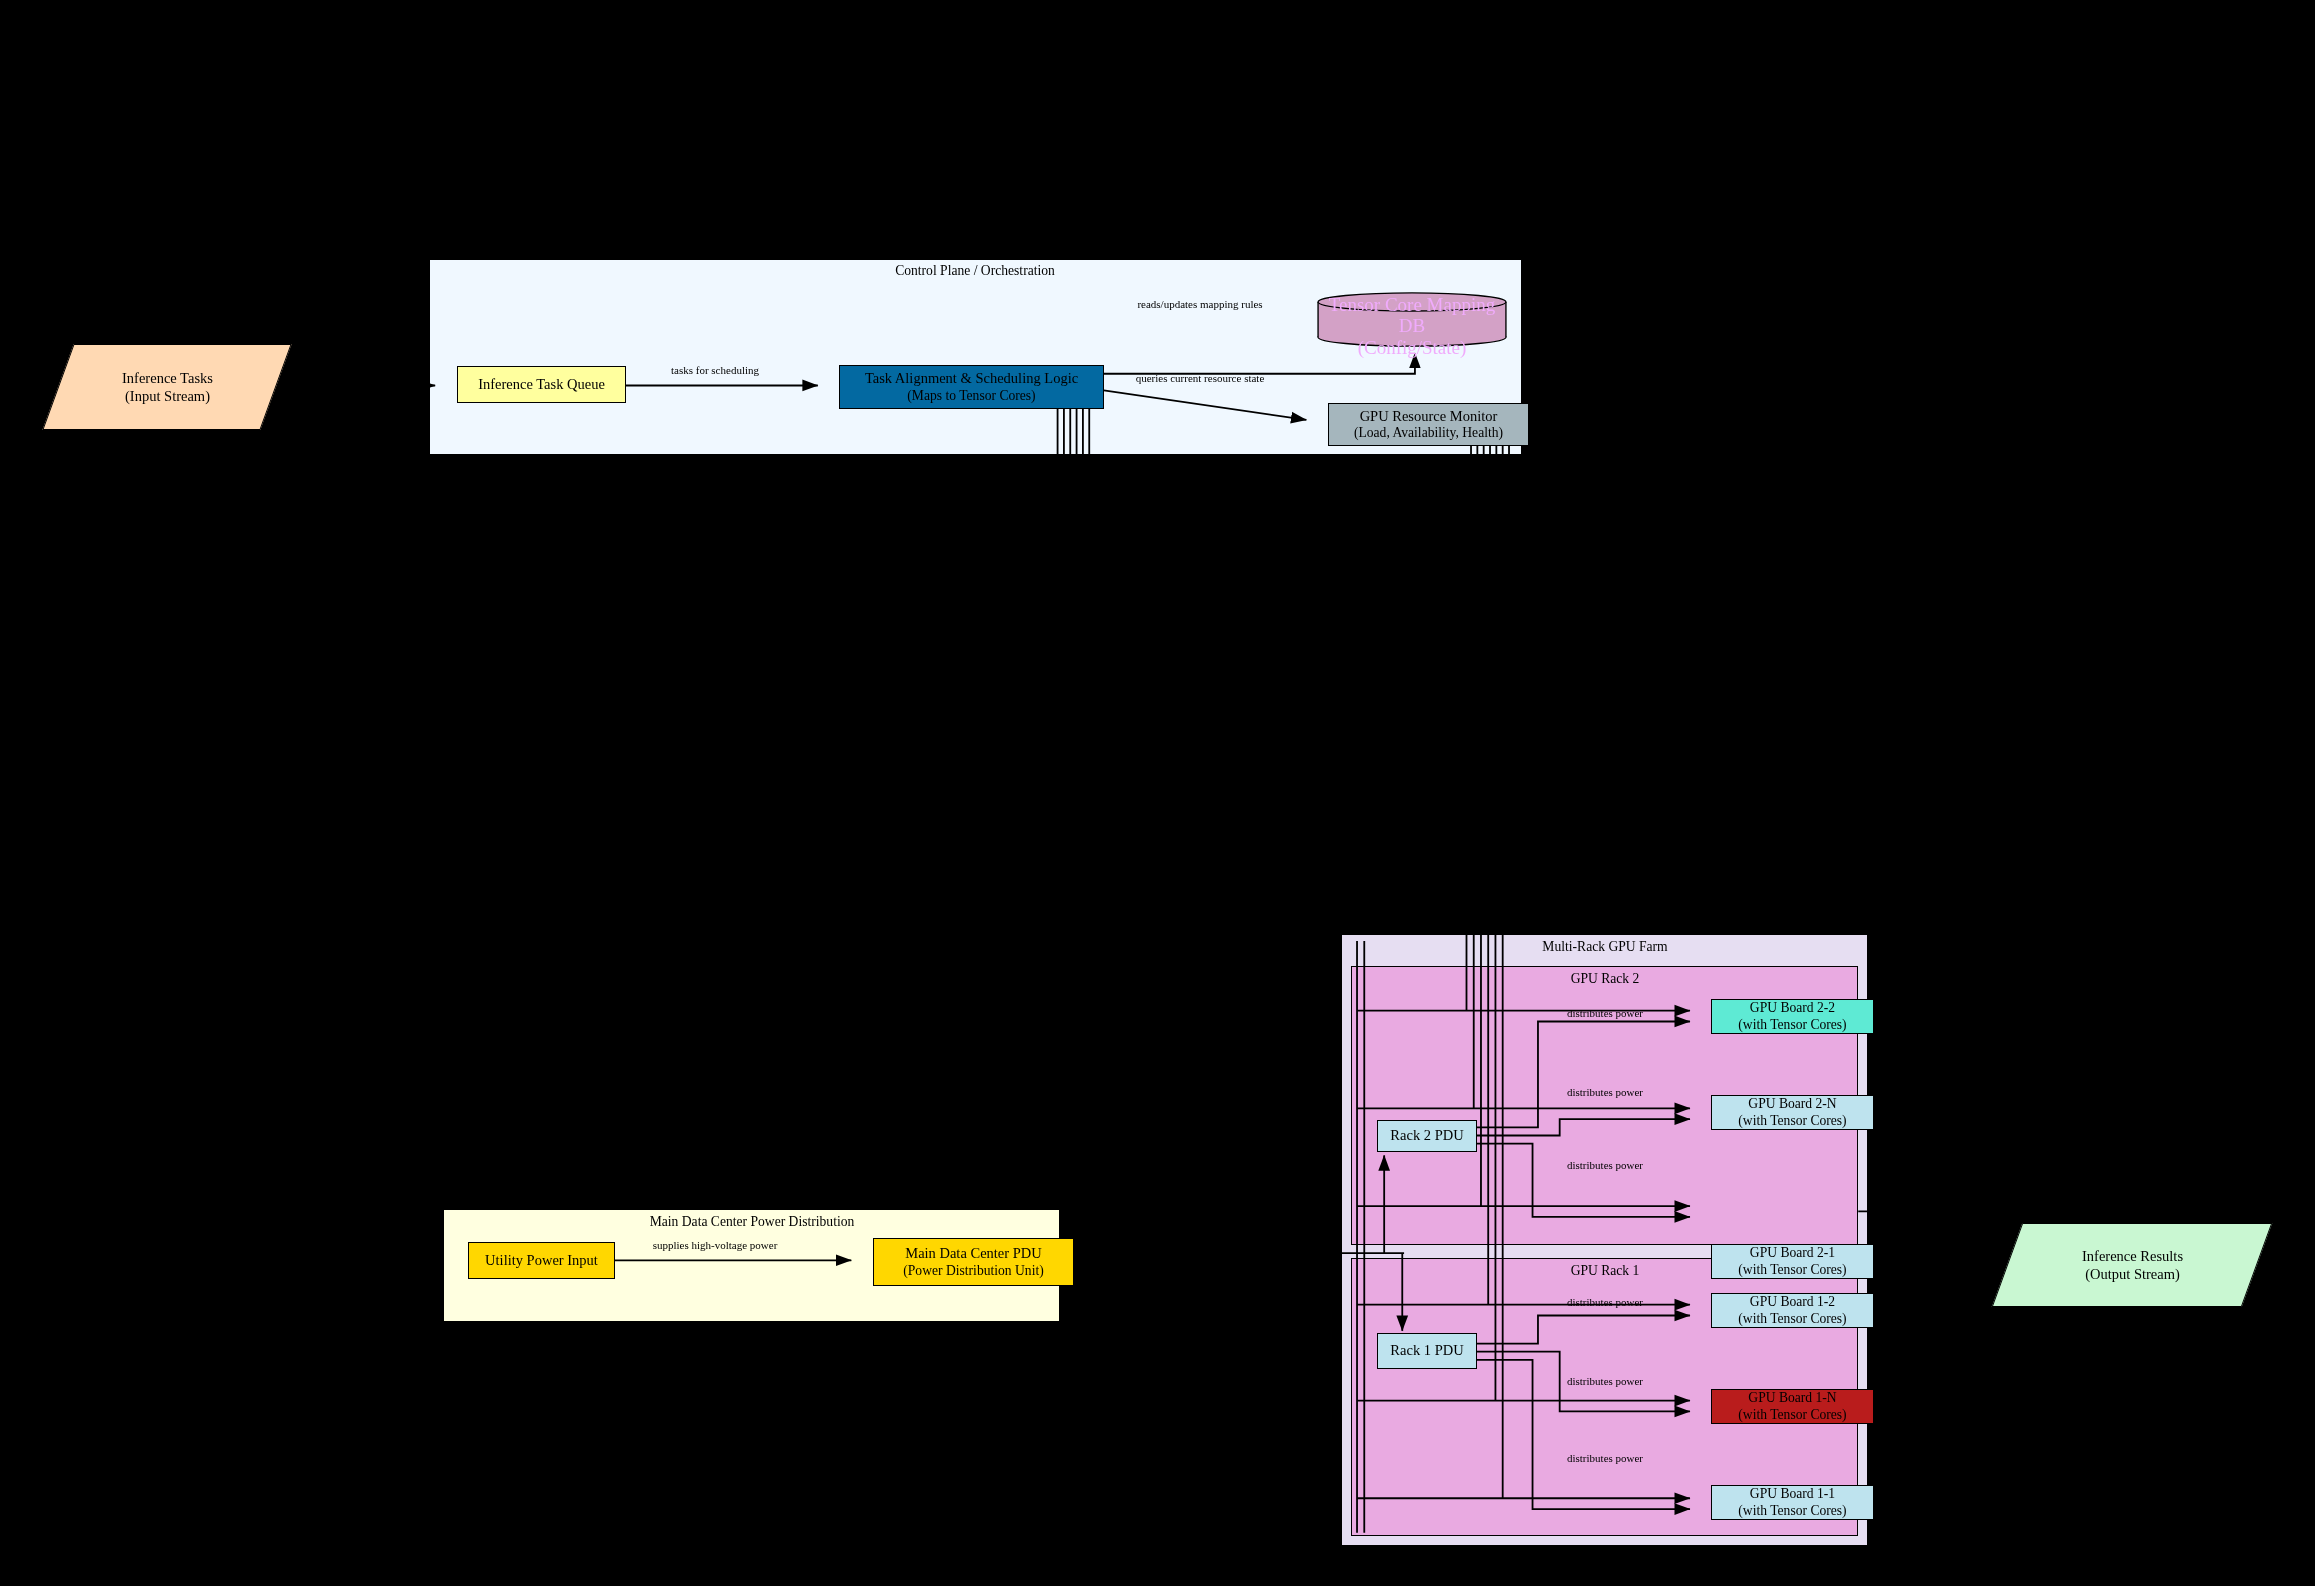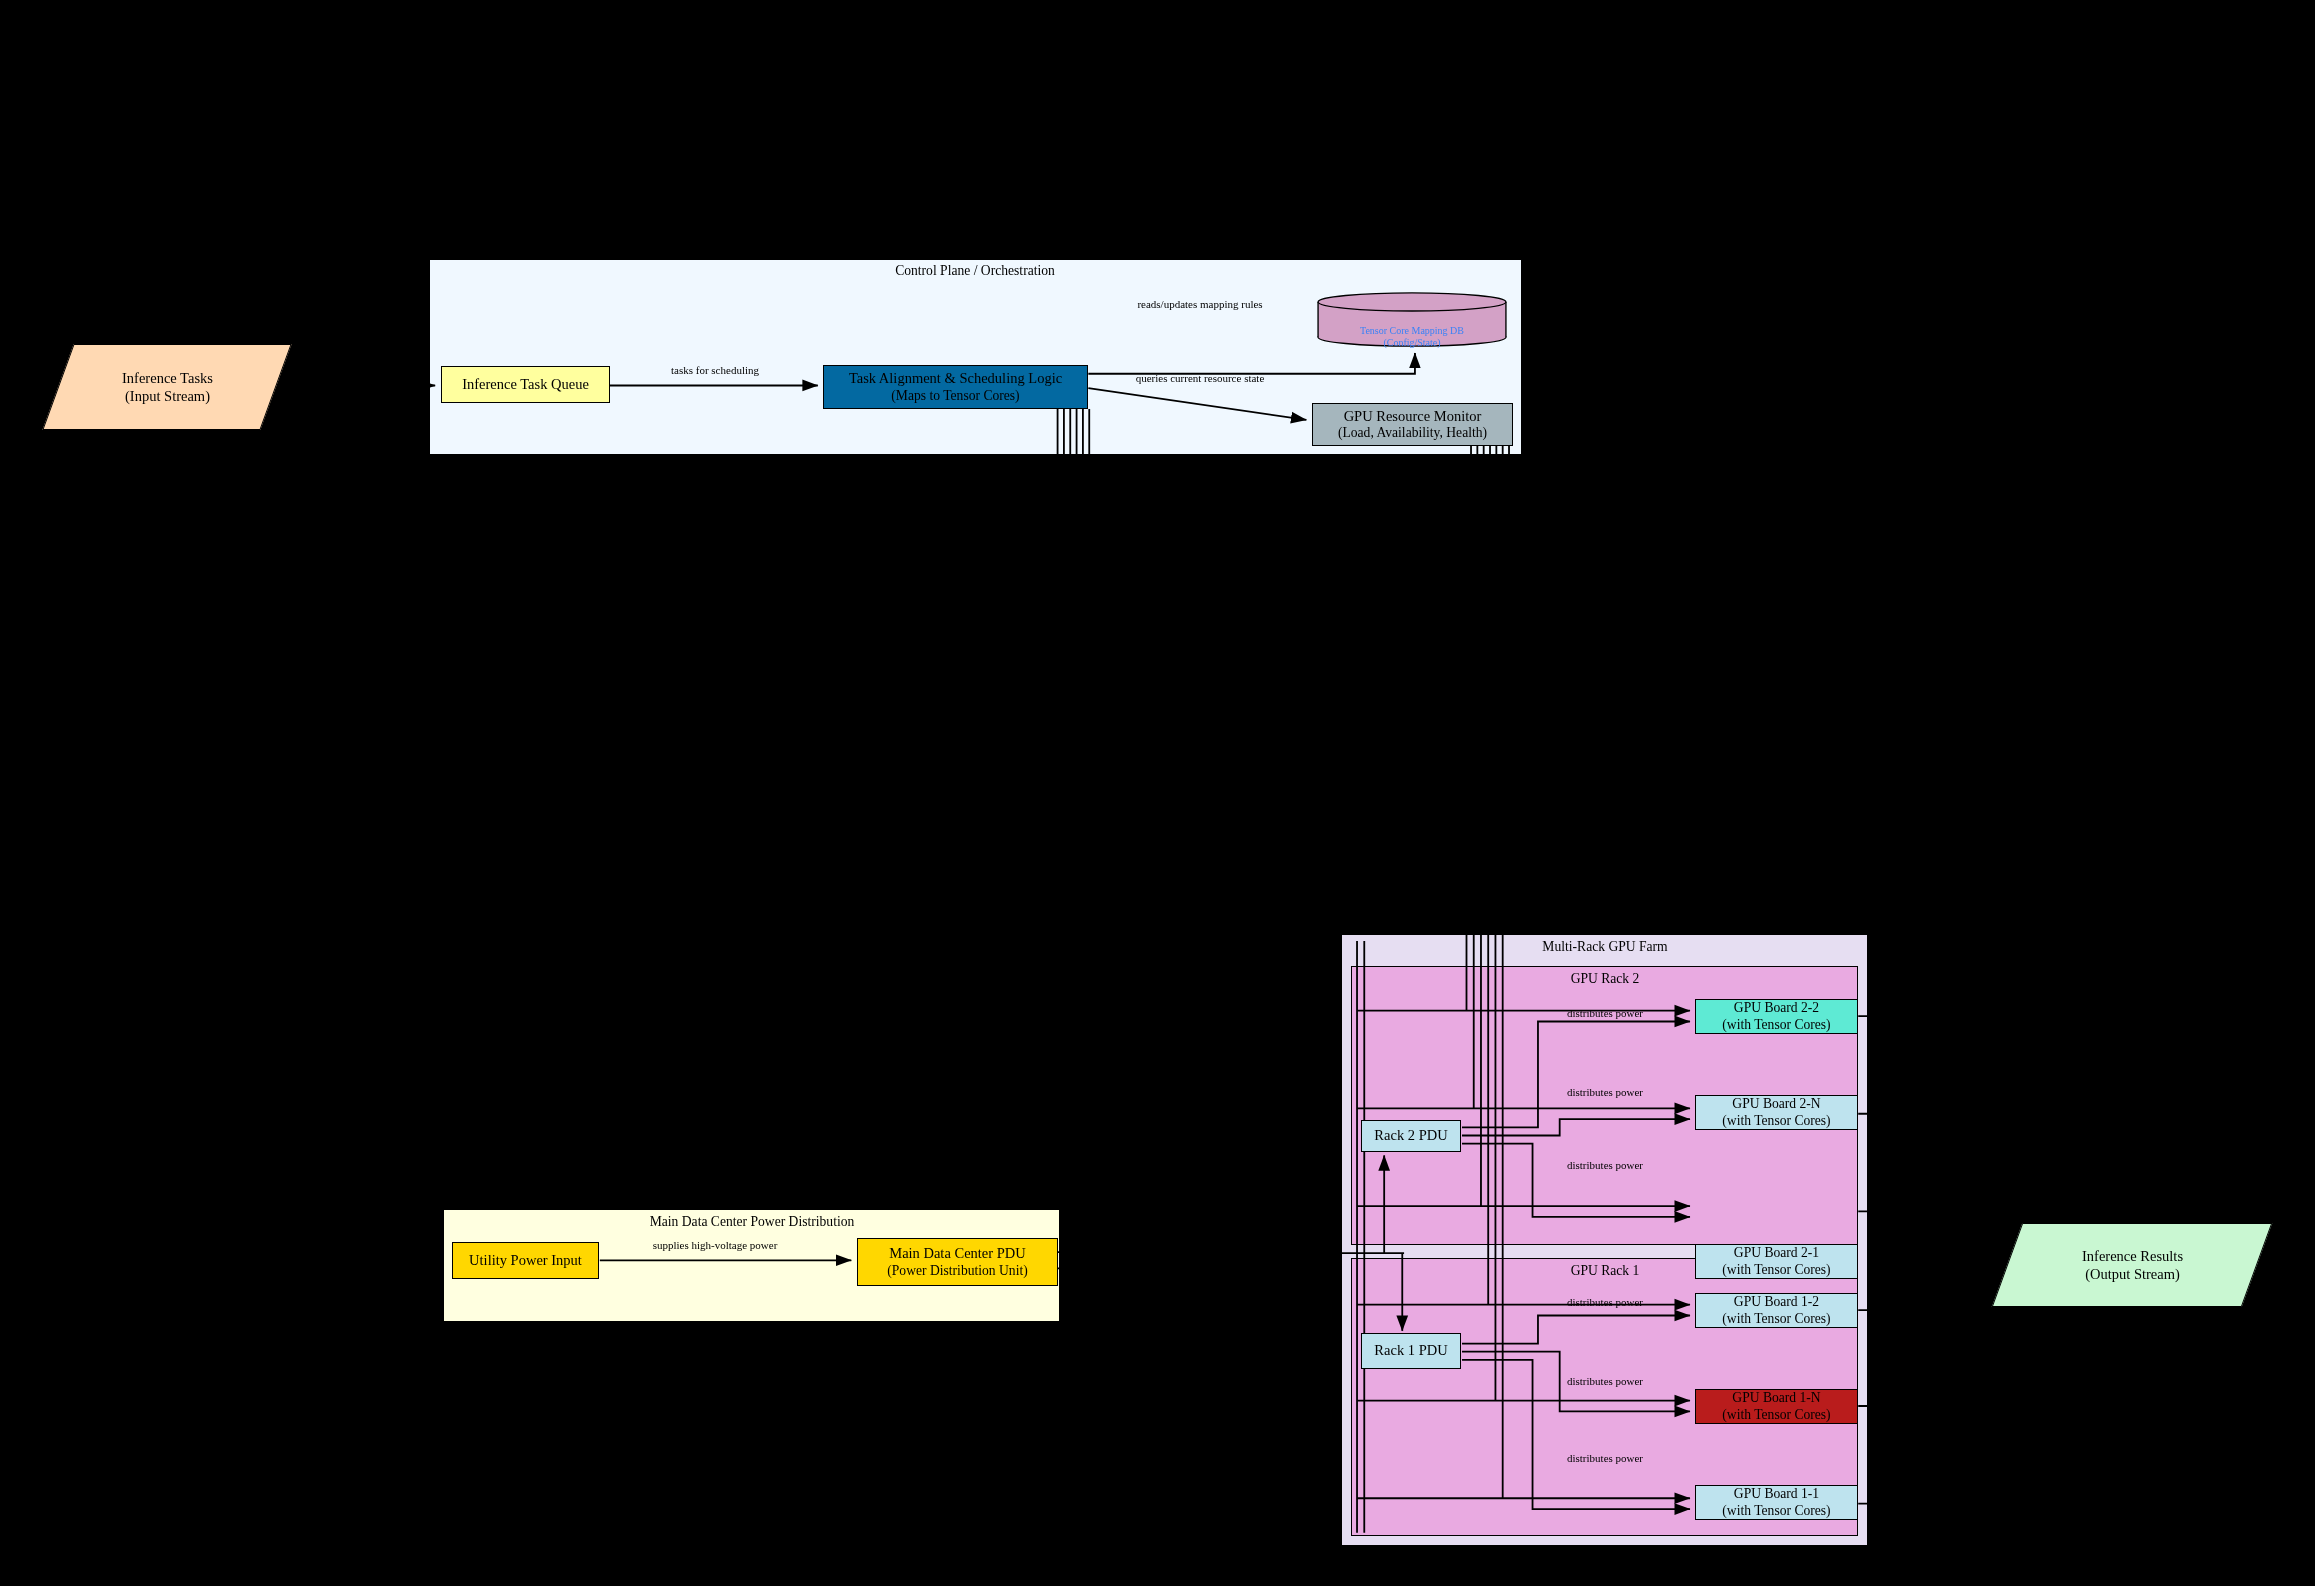--- a/index.html
+++ b/index.html
@@ -40,20 +40,21 @@
     border: 1.4px solid #000000;
     display: flex;
     flex-direction: column;
     align-items: center;
     justify-content: center;
     text-align: center;
     font-size: 14.5px;
     line-height: 1.18;
     color: #000000;
     z-index: 3;
+    margin-left: 16px;
   }
   .node .l2 { font-size: 13.6px; }
   .board { font-size: 13.6px; }
   .para {
     position: absolute;
     z-index: 3;
   }
   .para .shape {
     position: absolute;
     left: 16.3px; right: 16.3px; top: 0; bottom: 0;
@@ -76,25 +77,25 @@
   .cyl {
     position: absolute;
     z-index: 3;
   }
   .cyl .lbl {
     position: absolute;
     left: 0; right: 0; top: 12.7px; bottom: 0;
     display: flex;
     flex-direction: column;
     align-items: center;
-    justify-content: flex-end;
+    justify-content: center;
     text-align: center;
-    font-size: 10px;
+    font-size: 19px;
     line-height: 1.15;
-    color: #3b82f6;
+    color: #f0abfc;
   }
   .edge-label {
     position: absolute;
     transform: translateX(-50%);
     font-size: 11px;
     color: #000000;
     white-space: nowrap;
     z-index: 3;
   }
 </style>

